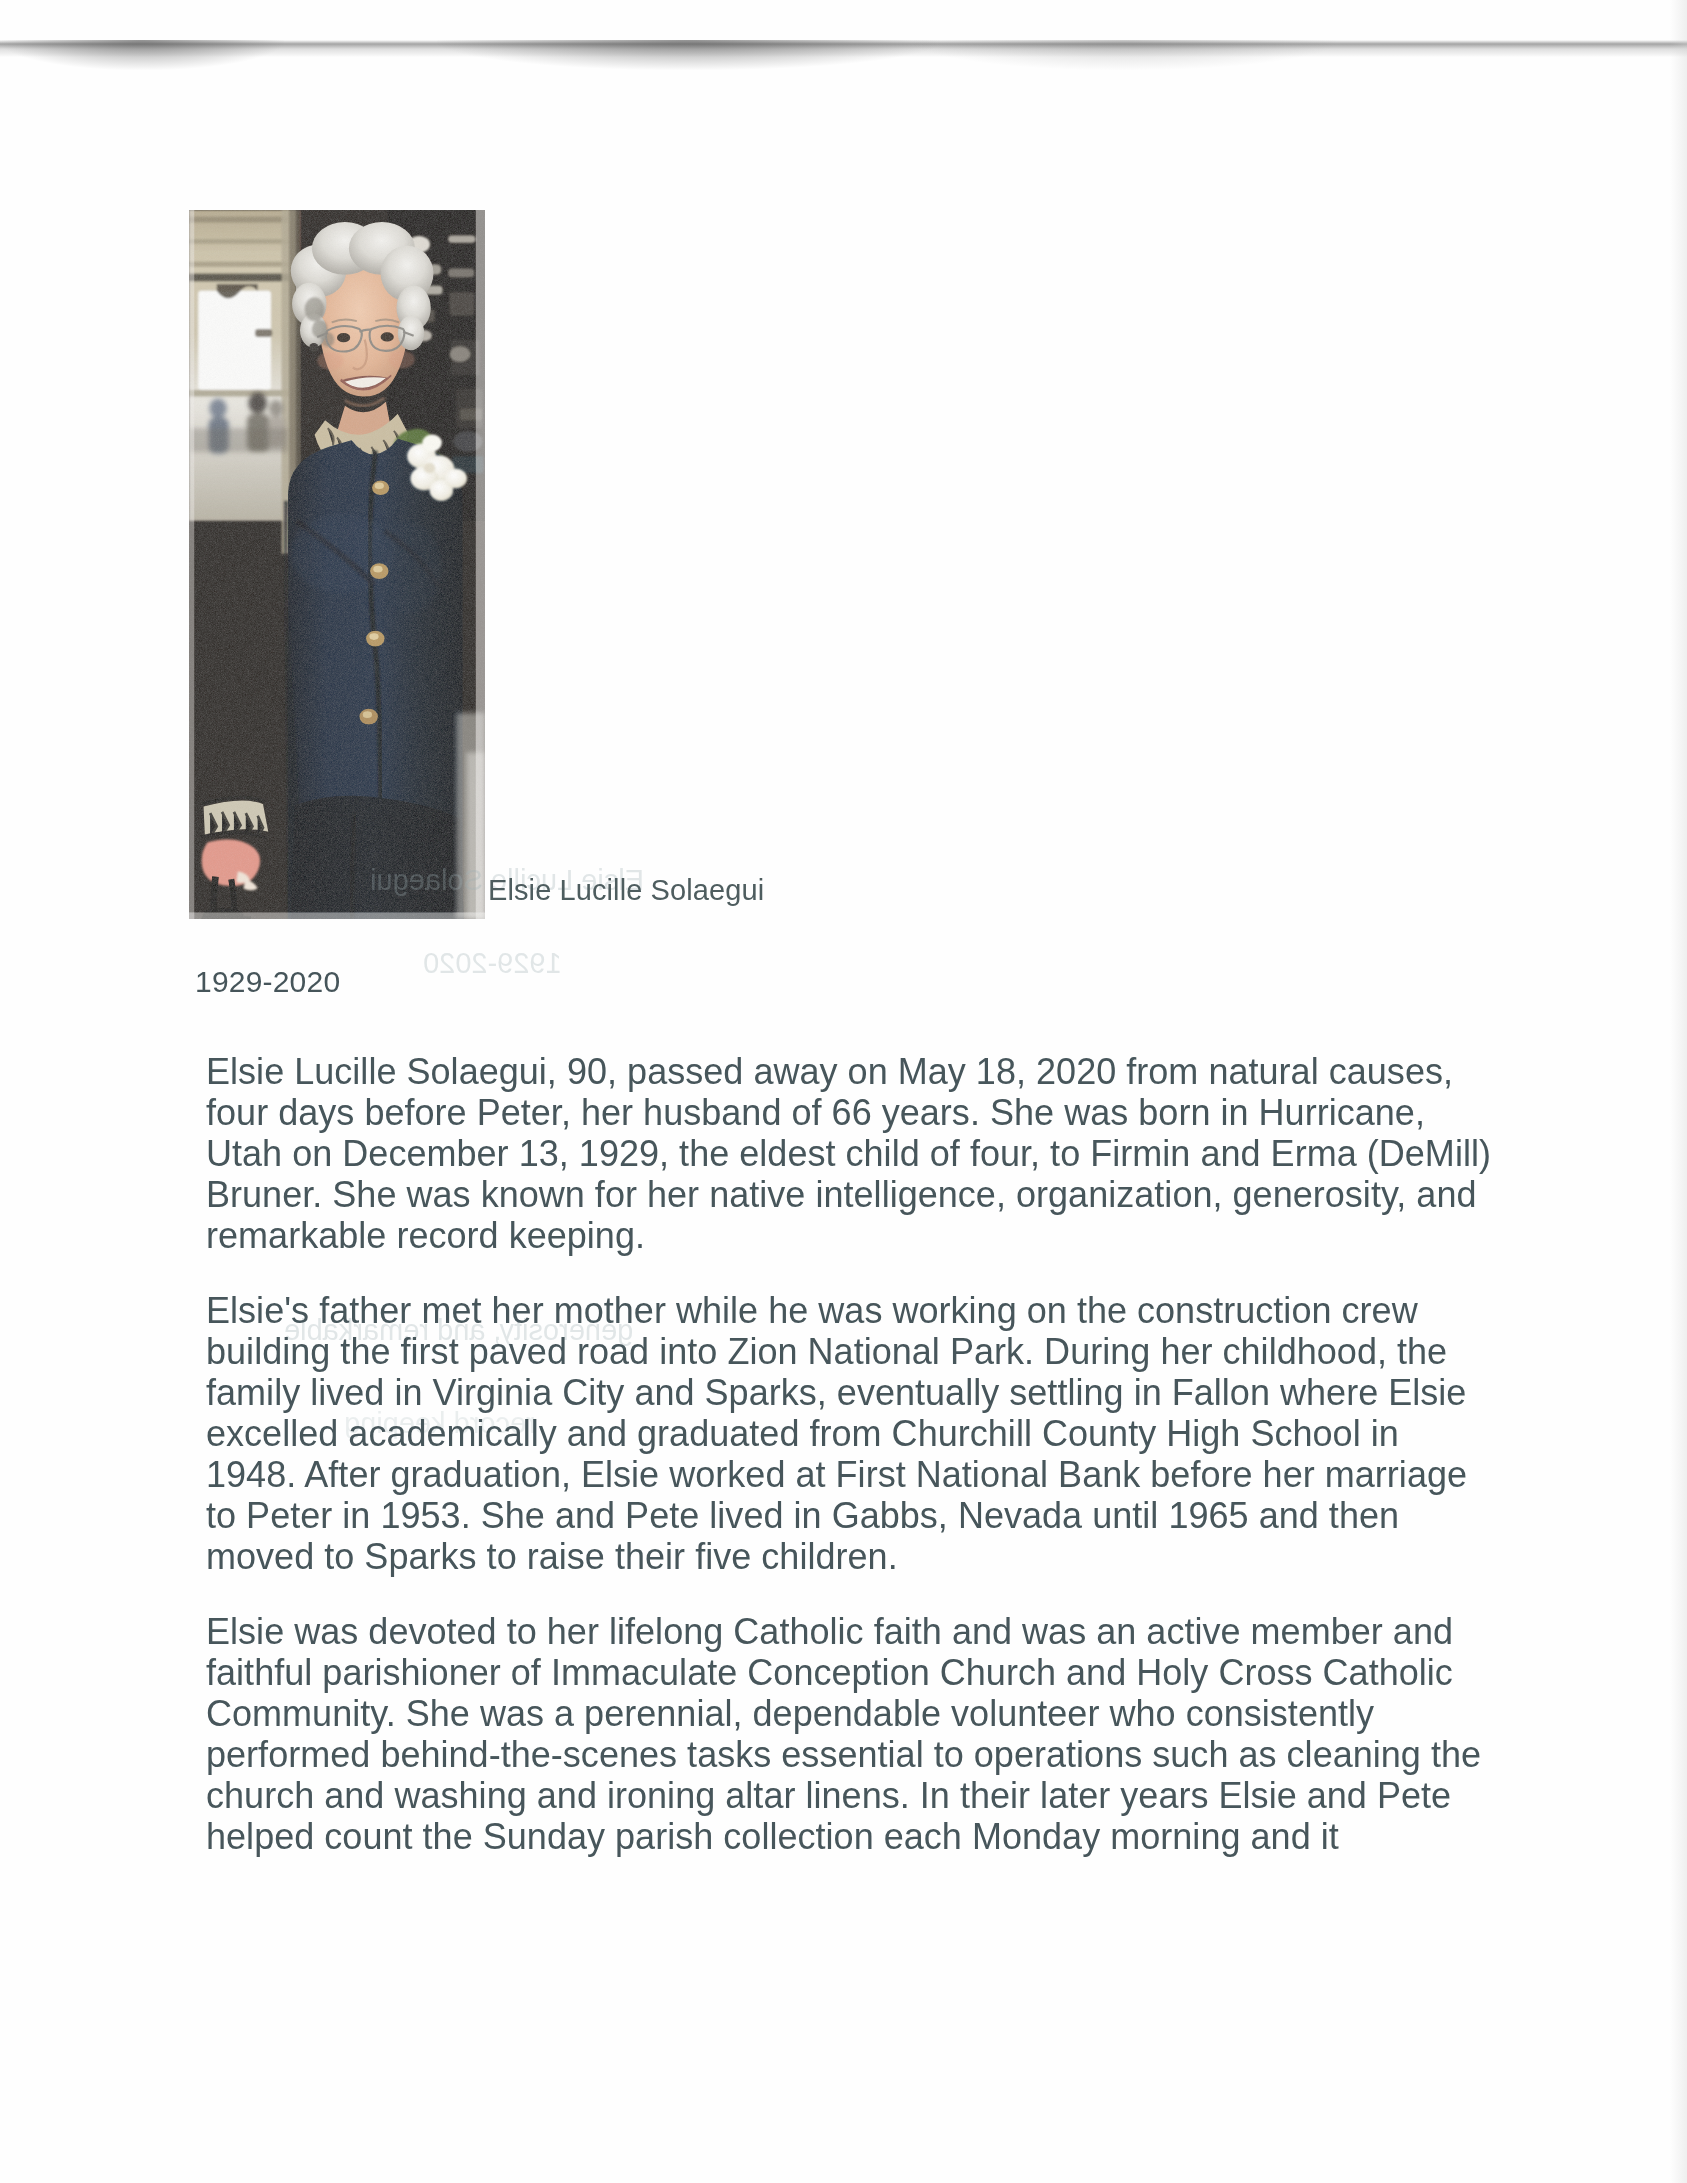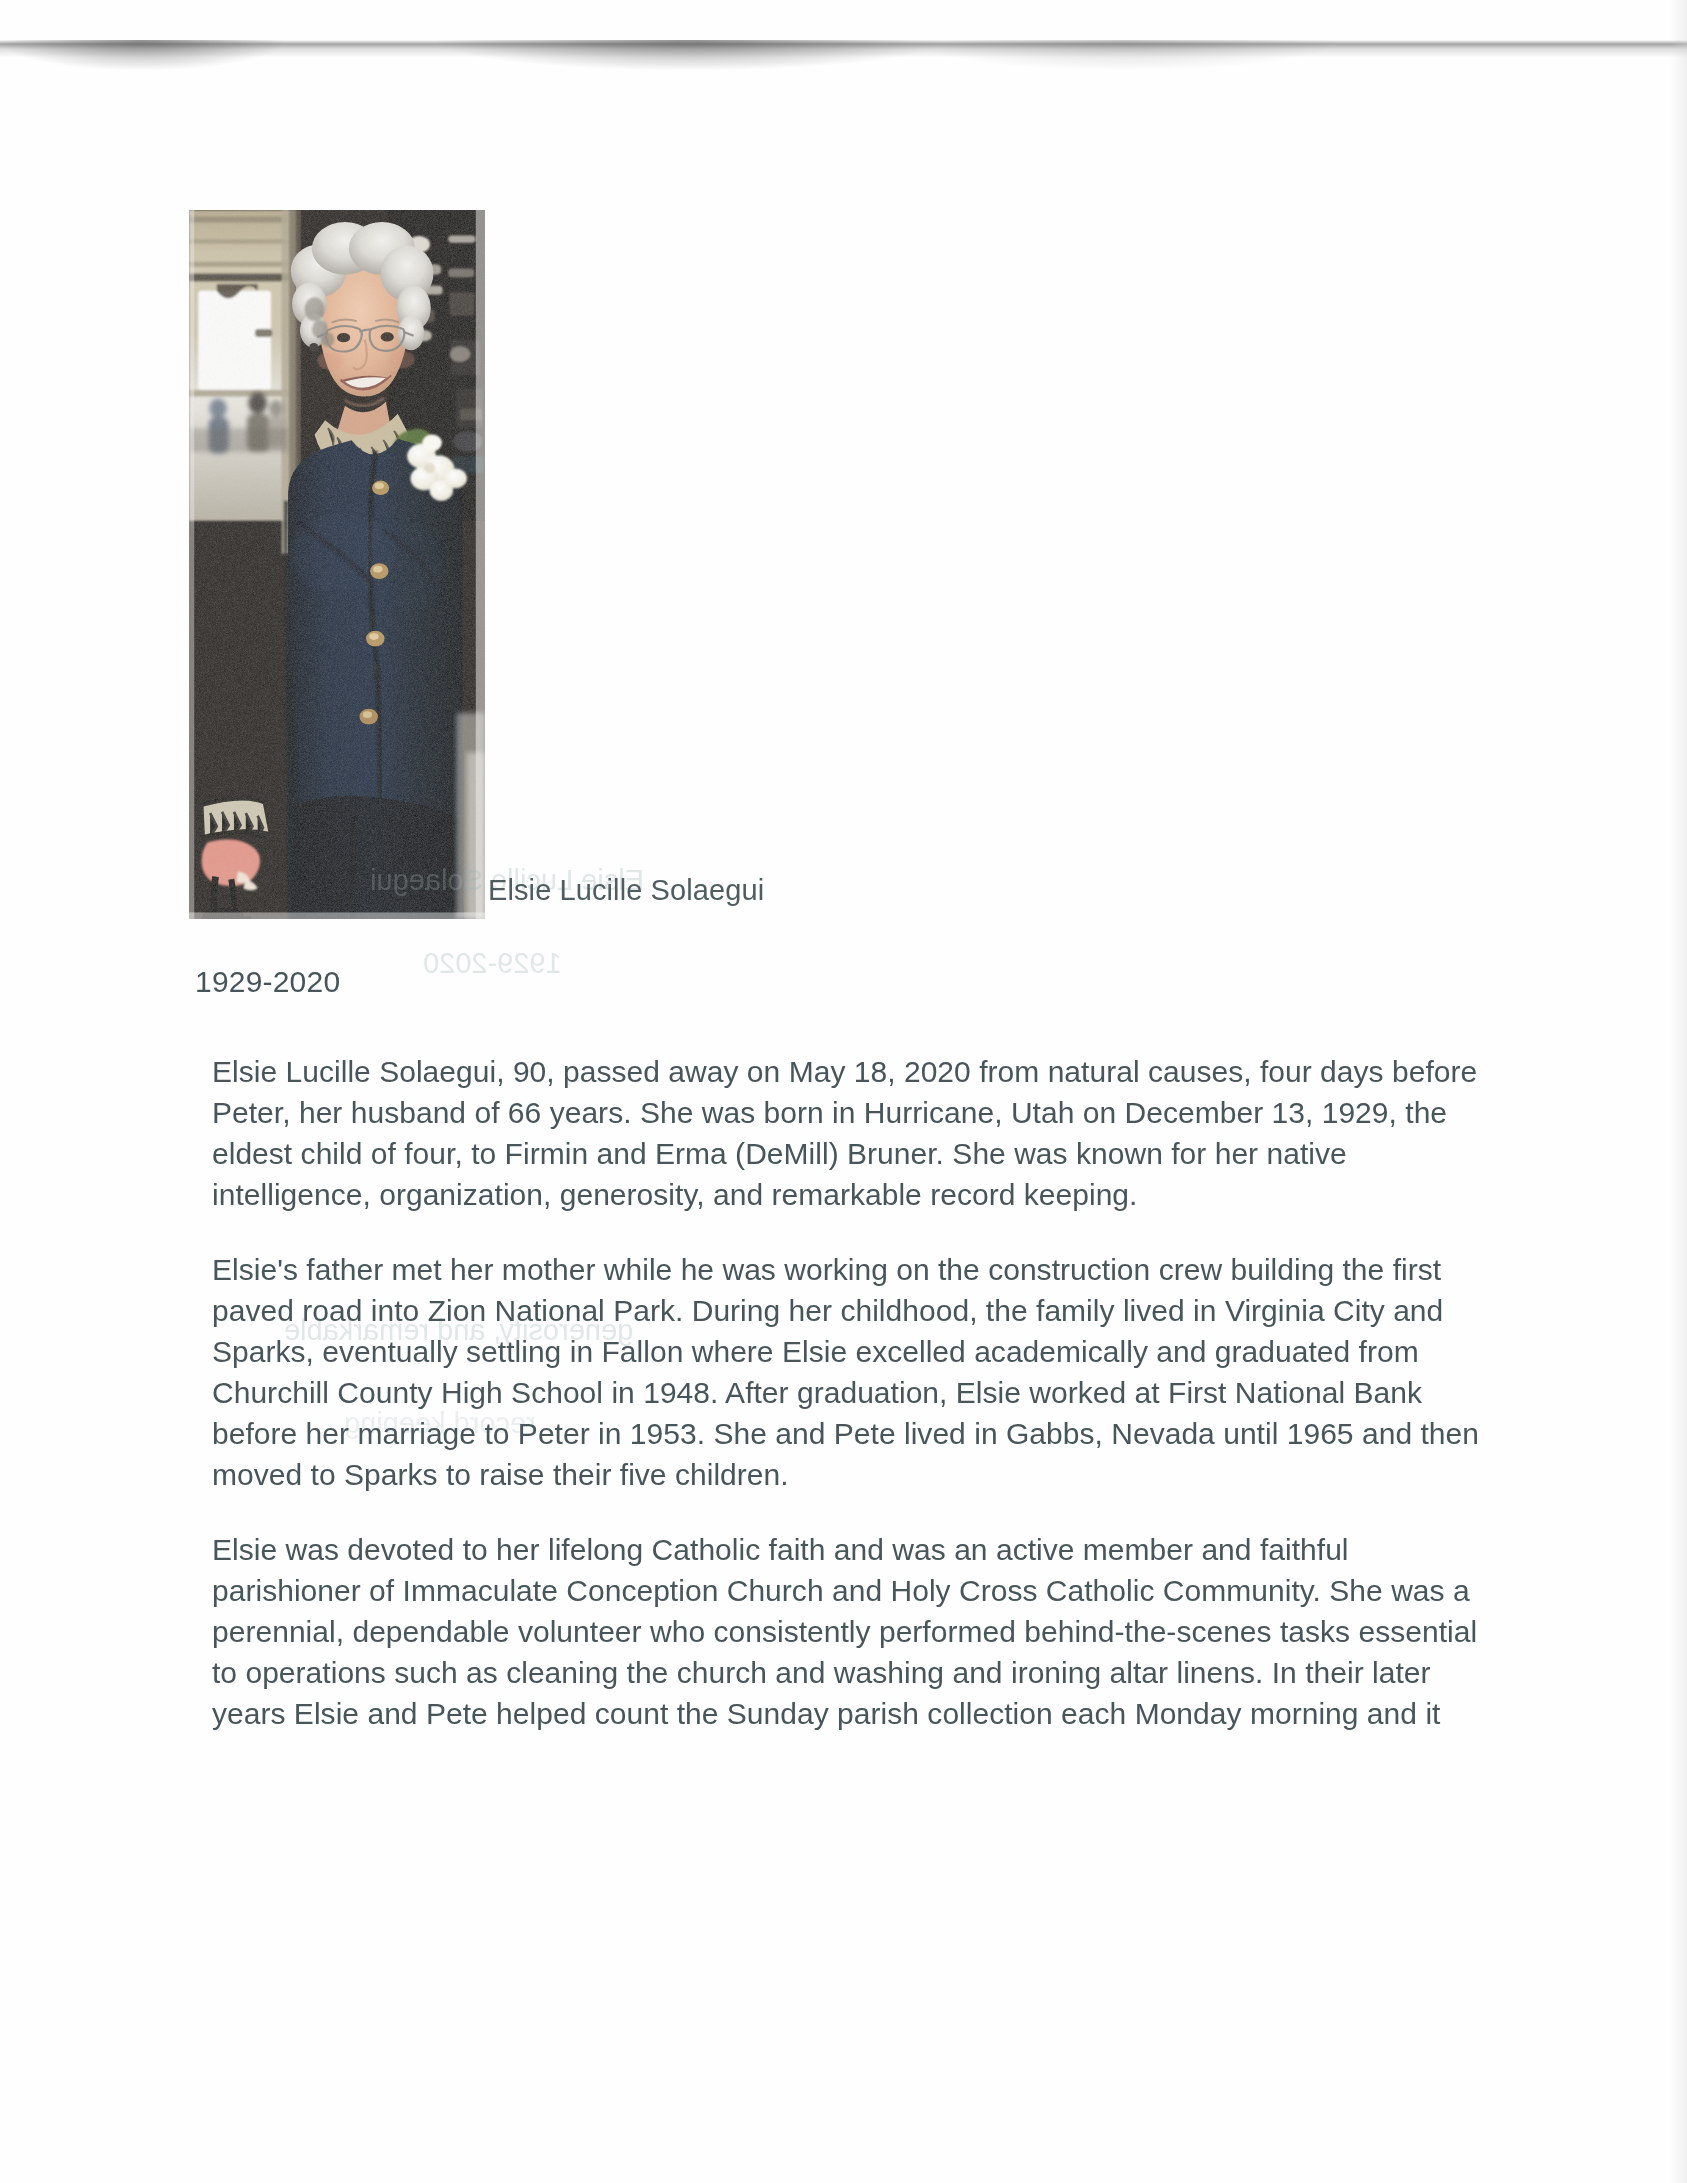--- a/index.html
+++ b/index.html
@@ -83,24 +83,24 @@
     top: 963px;
     font-size: 30px;
     line-height: 1.25;
     color: #46555a;
     letter-spacing: 0.2px;
   }
 
   
   .body-copy {
     position: absolute;
-    left: 212px;
+    left: 206px;
     top: 1051px;
     width: 1287px;
-    font-size: 30px;
+    font-size: 36px;
     line-height: 41px;
     color: #47565b;
     letter-spacing: 0.03px;
   }
   .body-copy p {
     margin: 0 0 34px 0;
   }
   .body-copy p:last-child { margin-bottom: 16px; }
 
   

